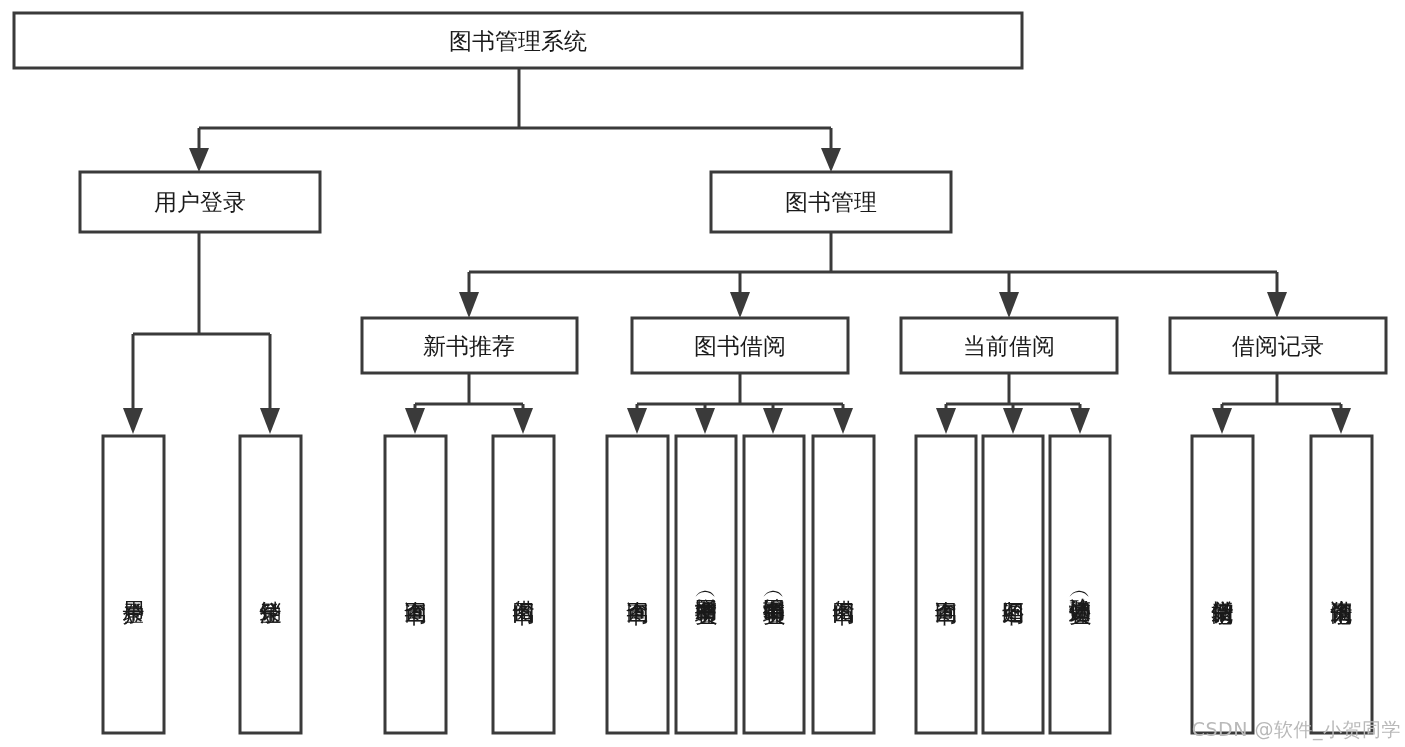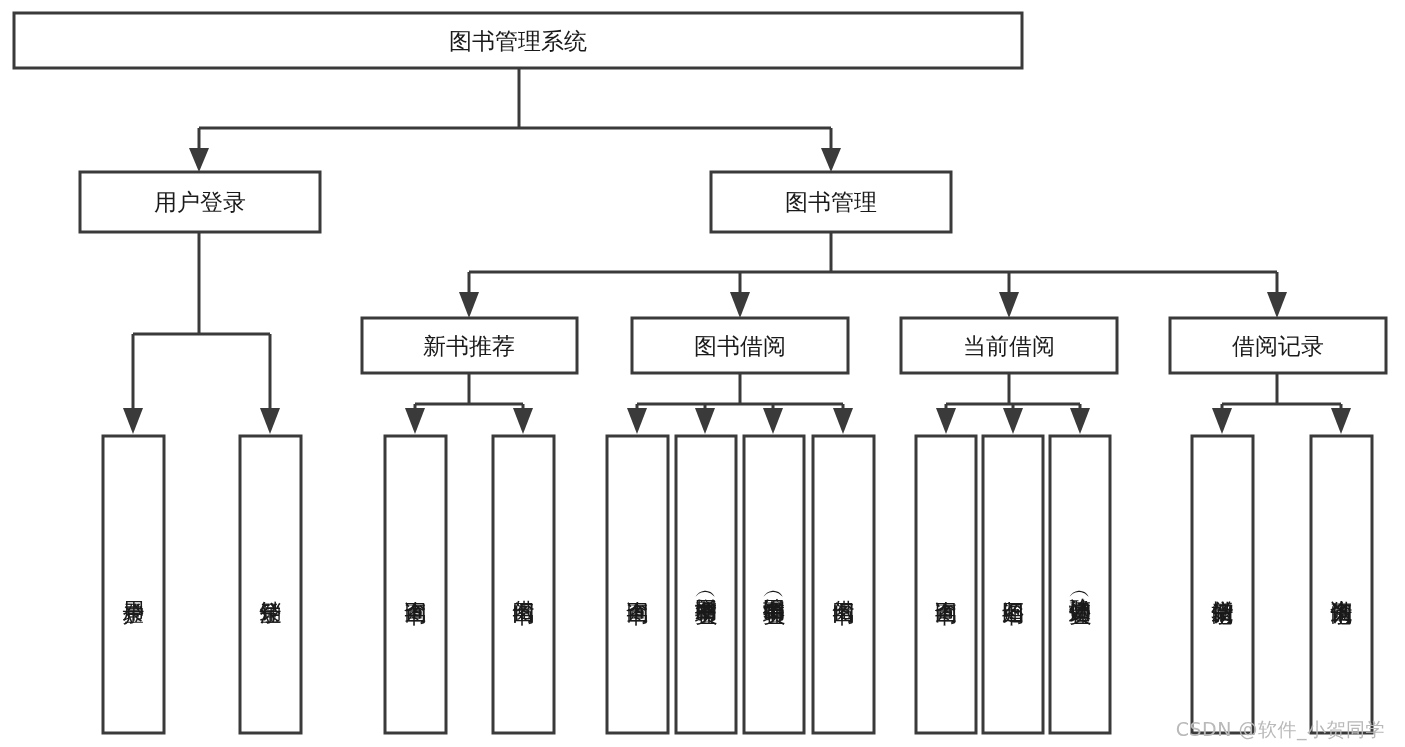--- a/index.html
+++ b/index.html
@@ -64,21 +64,21 @@
     text-orientation: upright;
     font-family: "DejaVu Sans", "Liberation Sans", sans-serif;
     font-size: 22px;
     line-height: 1.08;
     color: #1a1a1a;
     letter-spacing: 1px;
     white-space: nowrap;
   }
   .watermark {
     position: absolute;
-    right: 20px;
+    right: 4px;
     bottom: 4px;
     font-family: "DejaVu Sans", "Liberation Sans", sans-serif;
     font-size: 19px;
     color: #b9b9b9;
     letter-spacing: 0.5px;
     user-select: none;
     pointer-events: none;
     white-space: nowrap;
   }
 </style>

